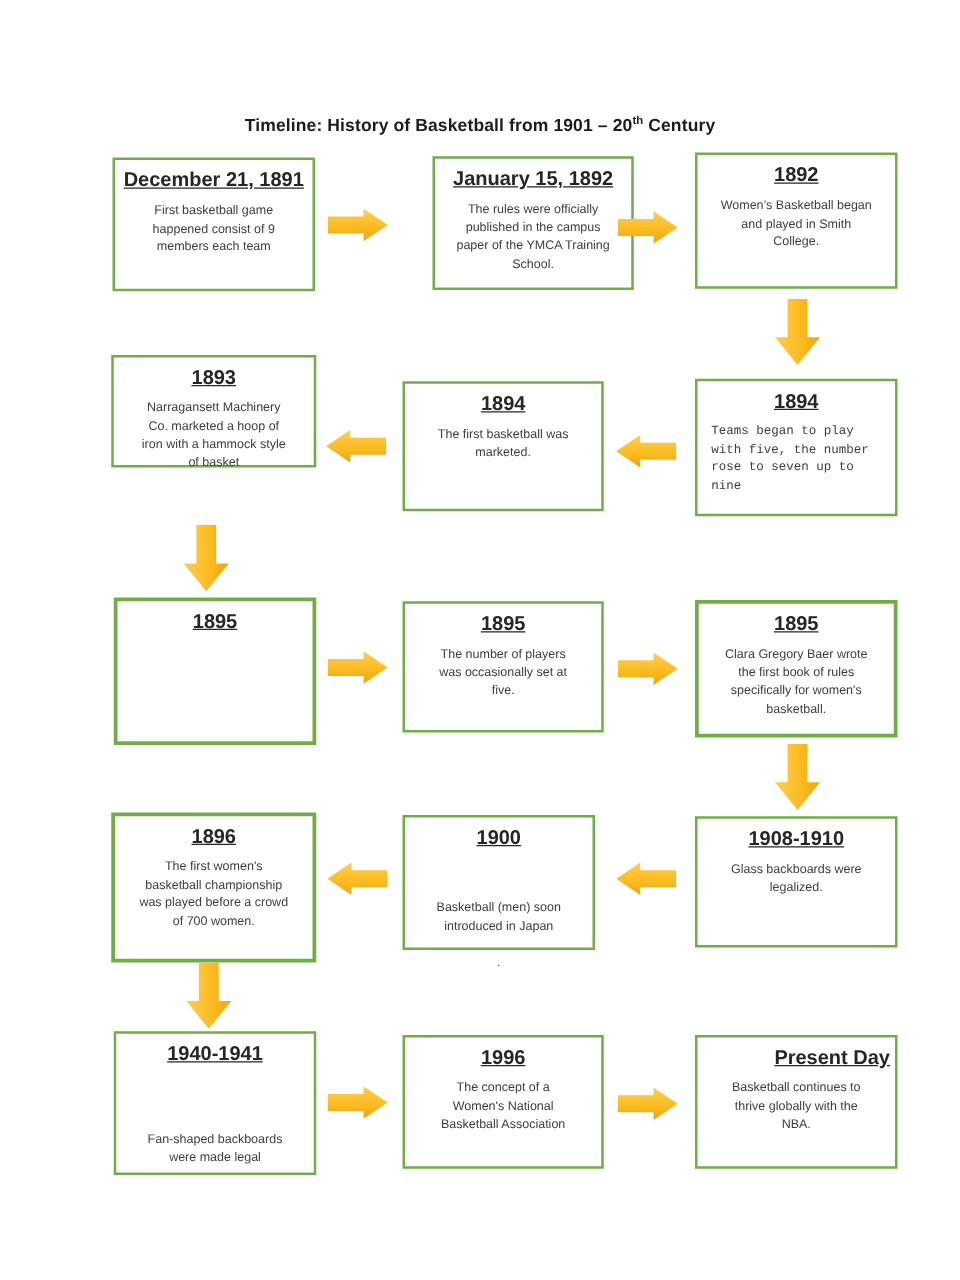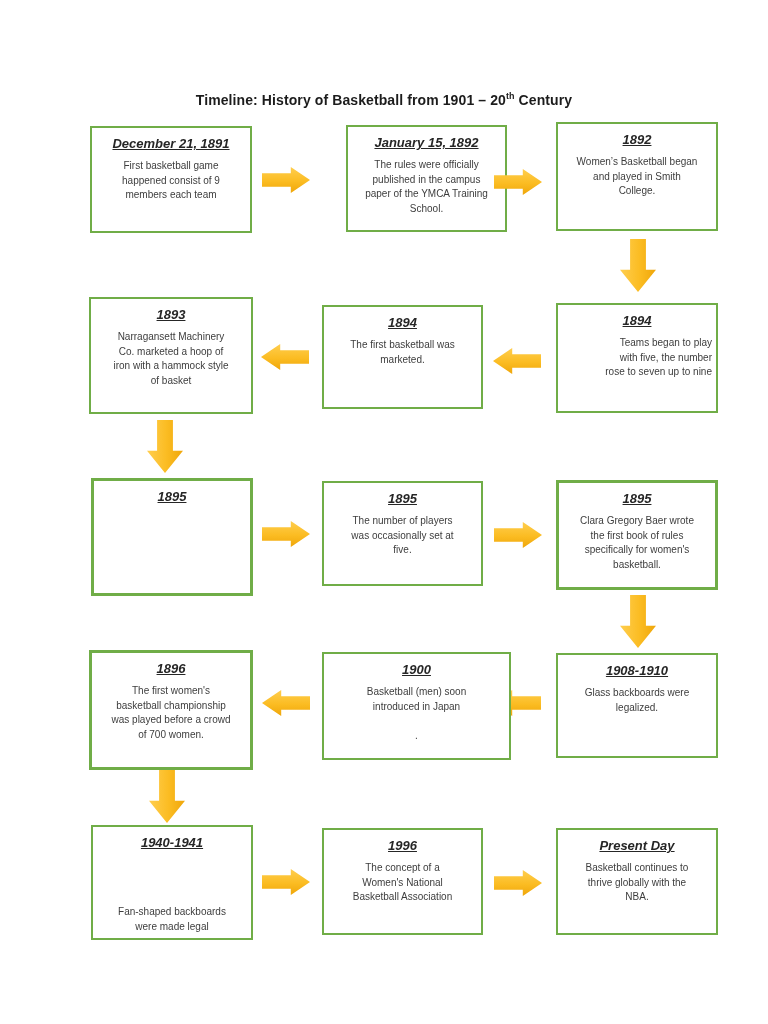--- a/index.html
+++ b/index.html
@@ -18,44 +18,44 @@
   .page-title sup{font-size:9px;}
   .box{
     position:absolute;background:#ffffff;
     border:2px solid #70AD47;
     box-sizing:border-box;
     display:flex;flex-direction:column;align-items:center;
     padding:8px 4px 4px 4px;text-align:center;
   }
   .box.thick{border-width:3px;}
   .box-title{
-    font-weight:bold;text-decoration:underline;font-size:13px;
-    color:#262626;margin-bottom:8px;white-space:pre;font-style:italic;
+    font-weight:bold;text-decoration:underline;font-size:16px;
+    color:#262626;margin-bottom:8px;white-space:pre;
   }
   .box-body{
     font-size:10px;line-height:1.45;color:#3d3d3d;
     white-space:pre-line;width:100%;
   }
-  .body-left .box-body{text-align:right;padding-left:7px;box-sizing:border-box;}
+  .body-left .box-body{text-align:left;padding-left:7px;box-sizing:border-box;font-family:Liberation Mono, monospace;}
   
   .r1c1{left:90px;top:126px;width:162px;height:107px;}
   .r1c2{left:322px;top:125px;width:161px;height:107px;margin-left:24px;}
   .r1c3{left:556px;top:122px;width:162px;height:109px;}
-  .r2c1{left:89px;top:297px;width:164px;height:117px;}
+  .r2c1{left:89px;top:284px;width:164px;height:90px;}
   .r2c2{left:322px;top:305px;width:161px;height:104px;}
   .r2c3{left:556px;top:303px;width:162px;height:110px;}
   .r3c1{left:91px;top:478px;width:162px;height:118px;}
   .r3c2{left:322px;top:481px;width:161px;height:105px;}
   .r3c3{left:556px;top:480px;width:162px;height:110px;}
   .r4c1{left:89px;top:650px;width:164px;height:120px;}
-  .r4c2{left:322px;top:652px;width:189px;height:108px;}
+  .r4c2{left:322px;top:652px;width:154px;height:108px;gap:32px;}
   .r4c3{left:556px;top:653px;width:162px;height:105px;}
   .r5c1{left:91px;top:825px;width:162px;height:115px;justify-content:space-between;}
   .r5c2{left:322px;top:828px;width:161px;height:107px;}
-  .r5c3{left:556px;top:828px;width:162px;height:107px;}
+  .r5c3{left:556px;top:828px;width:162px;height:107px;align-items:flex-end;}
   
   .arrow{
     position:absolute;
     background:linear-gradient(180deg,#FFCE4F 0%,#FBBC22 55%,#EFA60A 100%);
     filter:drop-shadow(2px 2px 2px rgba(110,85,0,.45));
   }
   .arrow.right{width:48px;height:26px;
     clip-path:polygon(0 24%,60% 24%,60% 0,100% 50%,60% 100%,60% 76%,0 76%);}
   .arrow.left{width:48px;height:26px;
     clip-path:polygon(100% 24%,40% 24%,40% 0,0 50%,40% 100%,40% 76%,100% 76%);}

